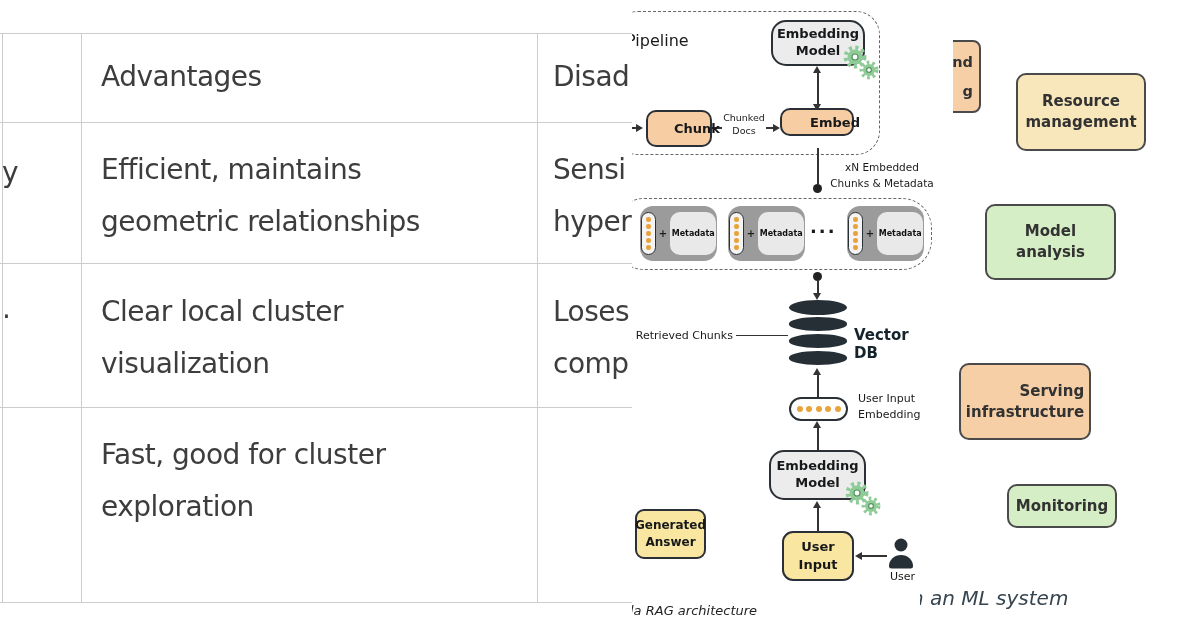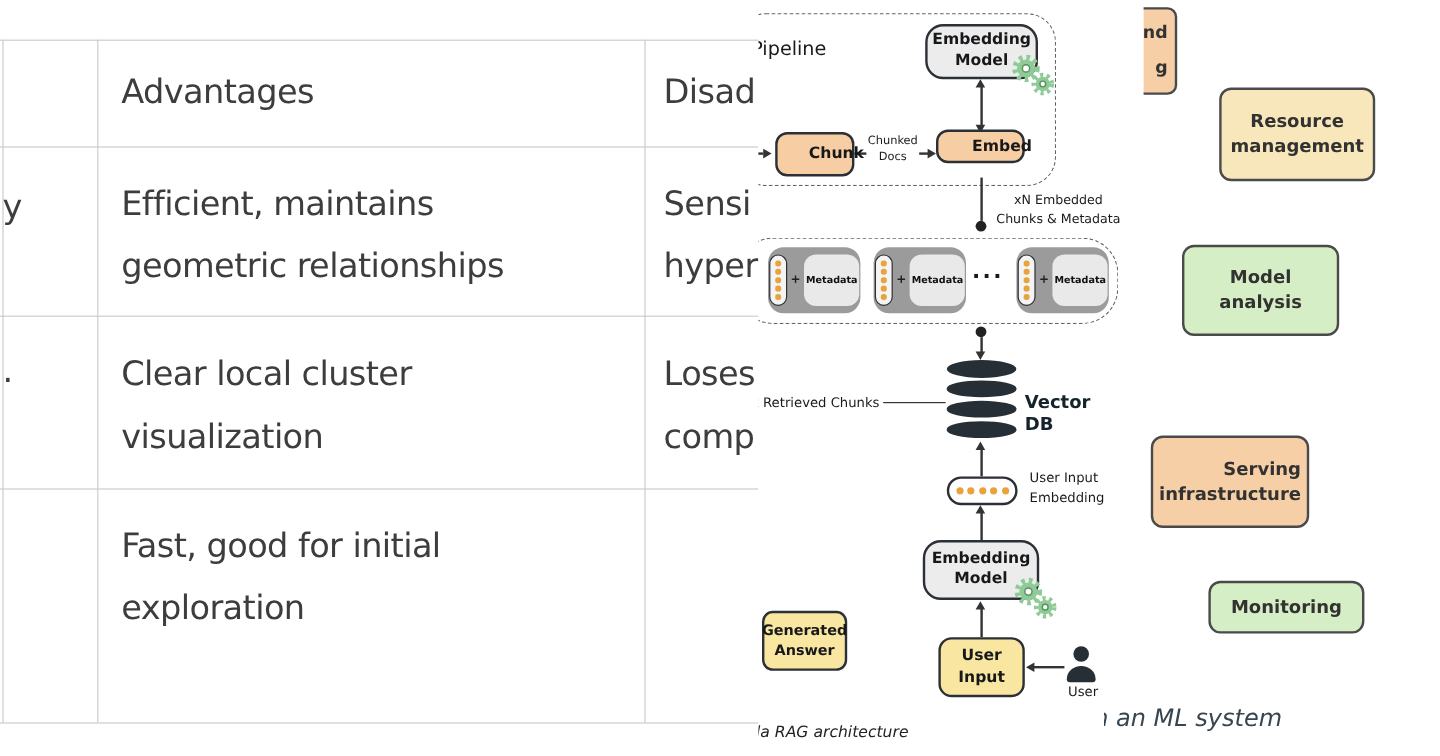--- a/index.html
+++ b/index.html
@@ -95,21 +95,21 @@
   <div class="tfrag" style="left:2px;top:283px;">.</div>
 
   <div class="tcell" style="left:101px;top:144px;">Efficient, maintains
 geometric relationships</div>
   <div class="tcell" style="left:553px;top:144px;">Sensi
 hyper</div>
   <div class="tcell" style="left:101px;top:286px;">Clear local cluster
 visualization</div>
   <div class="tcell" style="left:553px;top:286px;">Loses
 comp</div>
-  <div class="tcell" style="left:101px;top:429px;">Fast, good for initial
+  <div class="tcell" style="left:101px;top:429px;">Fast, good for cluster
 exploration</div>
 </div>
 
 <div id="rag">
 
   <div class="dashbox" style="left:-18px;top:11px;width:264px;height:142px;border-radius:24px;"></div>
   <div class="slabel" style="left:-6px;top:31px;font-size:16px;">Pipeline</div>
 
   <div class="dbox gray" style="left:139px;top:20px;width:94px;height:46px;z-index:2;">Embedding
 Model</div>
@@ -229,29 +229,29 @@
   <div class="tl" style="left:223px;top:551.5px;"></div>
 
   <div class="dbox yellow" style="left:3px;top:509px;width:71px;height:50px;font-size:12px;border-radius:9px;">Generated
 Answer</div>
 
   <div class="slabel caption" style="left:-2px;top:603px;font-size:13px;">la RAG architecture</div>
 </div>
 
 <div>
 
-  <div class="abs" style="left:953px;top:5px;width:31px;height:77px;overflow:hidden;">
+  <div class="abs" style="left:953px;top:39px;width:31px;height:77px;overflow:hidden;">
     <div class="mlbox mlpeach pre" style="left:-42px;top:1px;width:70px;height:73px;justify-content:flex-end;align-items:flex-start;text-align:right;padding:6px 6px 0 0;font-size:14.5px;line-height:29px;border-radius:8px;">nd
 g</div>
   </div>
 
   <div class="mlbox mlcream" style="left:1016px;top:73px;width:130px;height:78px;">Resource
 management</div>
   <div class="mlbox mlgreen" style="left:985px;top:204px;width:131px;height:76px;">Model
 analysis</div>
   <div class="mlbox mlpeach" style="left:959px;top:363px;width:132px;height:77px;">Serving
 infrastructure</div>
-  <div class="mlbox mlgreen" style="left:1007px;top:484px;width:130px;height:44px;">Monitoring</div>
+  <div class="mlbox mlgreen" style="left:1007px;top:484px;width:110px;height:44px;">Monitoring</div>
 
   <div class="abs" style="left:920px;top:586px;width:200px;height:30px;overflow:hidden;">
     <div class="caption" style="position:absolute;left:-9px;top:0;font-size:20px;color:#36454f;white-space:nowrap;">n an ML system</div>
   </div>
 </div>
 
 </body></html>

